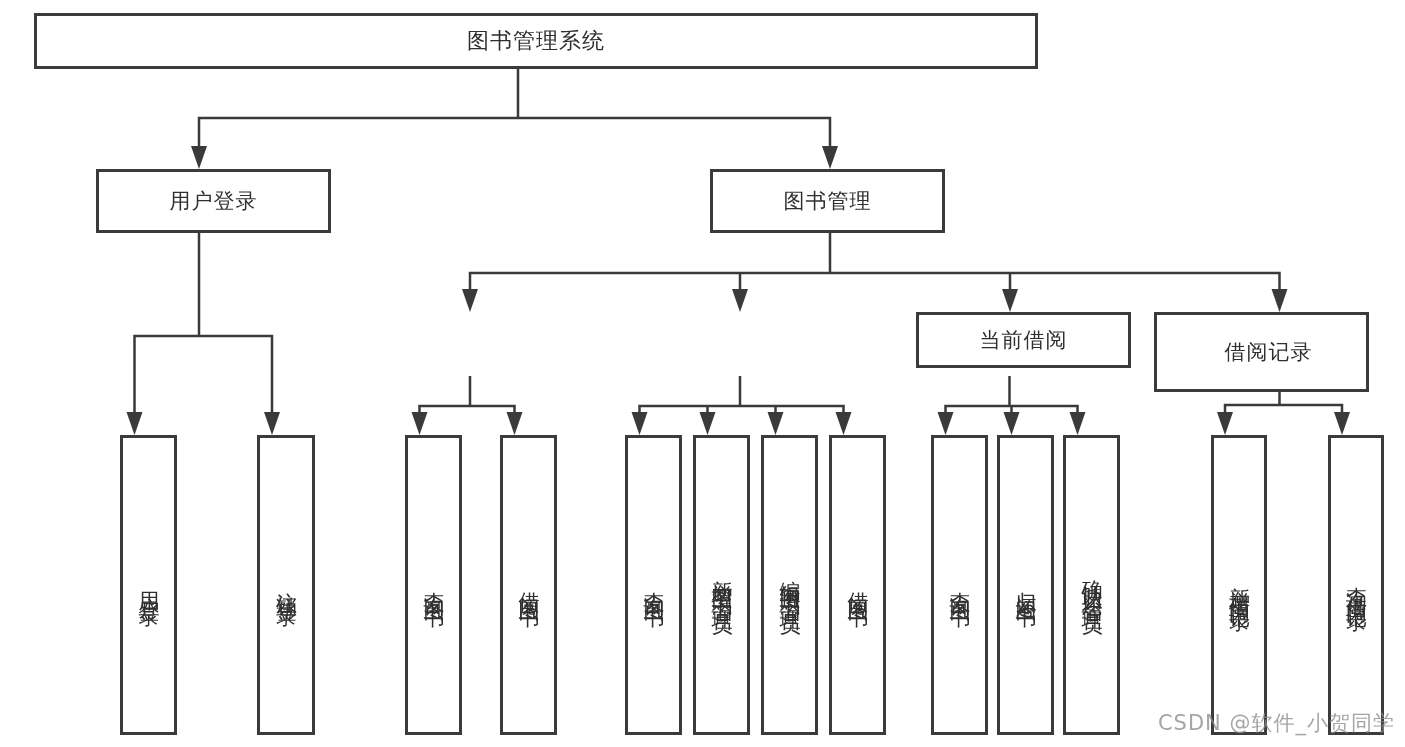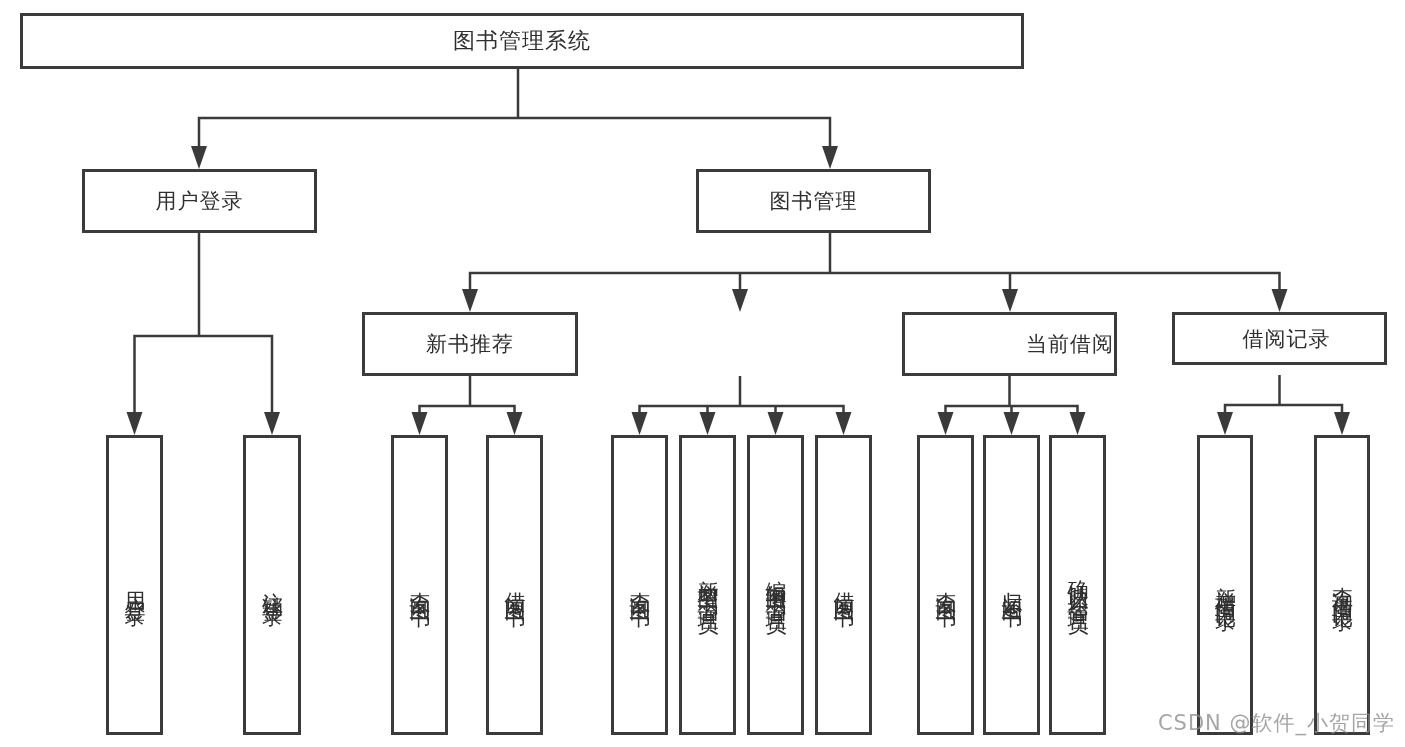--- a/index.html
+++ b/index.html
@@ -15,20 +15,21 @@
   .box {
     position: absolute;
     box-sizing: border-box;
     background: #ffffff;
     border: 3px solid #3b3b3b;
     display: flex;
     align-items: center;
     justify-content: center;
     color: #2f2f2f;
     text-align: center;
+    margin-left: 14px;
   }
   .h-root { font-size: 22px; letter-spacing: 1px; }
   .h-lvl  { font-size: 21px; letter-spacing: 1px; }
   .vbox .vtext {
     writing-mode: vertical-rl;
     text-orientation: mixed;
     font-size: 21px;
     letter-spacing: 5px;
     line-height: 1;
     white-space: nowrap;
@@ -92,27 +93,24 @@
     <span>图书管理系统</span>
   </div>
 
   <div class="box h-lvl" style="left:82px; top:169px; width:235px; height:64px;">
     <span>用户登录</span>
   </div>
   <div class="box h-lvl" style="left:696px; top:169px; width:235px; height:64px;">
     <span>图书管理</span>
   </div>
 
-  <div class="box h-lvl" style="left:362px; top:312px; width:216px; height:64px;">
-    <span>新书推荐</span>
-  </div>
-  <div class="box h-lvl" style="left:902px; top:312px; width:215px; height:64px;justify-content:flex-end;">
+  <div class="box h-lvl" style="left:902px; top:312px; width:215px; height:56px;">
     <span>当前借阅</span>
   </div>
-  <div class="box h-lvl" style="left:1172px; top:312px; width:215px; height:53px;padding-left:14px;">
+  <div class="box h-lvl" style="left:1140px; top:312px; width:215px; height:80px;padding-left:14px;">
     <span>借阅记录</span>
   </div>
 
   <div class="box vbox" style="left:106px; top:435px; width:57px; height:300px;">
     <span class="vtext">用户登录</span>
   </div>
   <div class="box vbox" style="left:243px; top:435px; width:58px; height:300px;">
     <span class="vtext">注销登录</span>
   </div>
 

